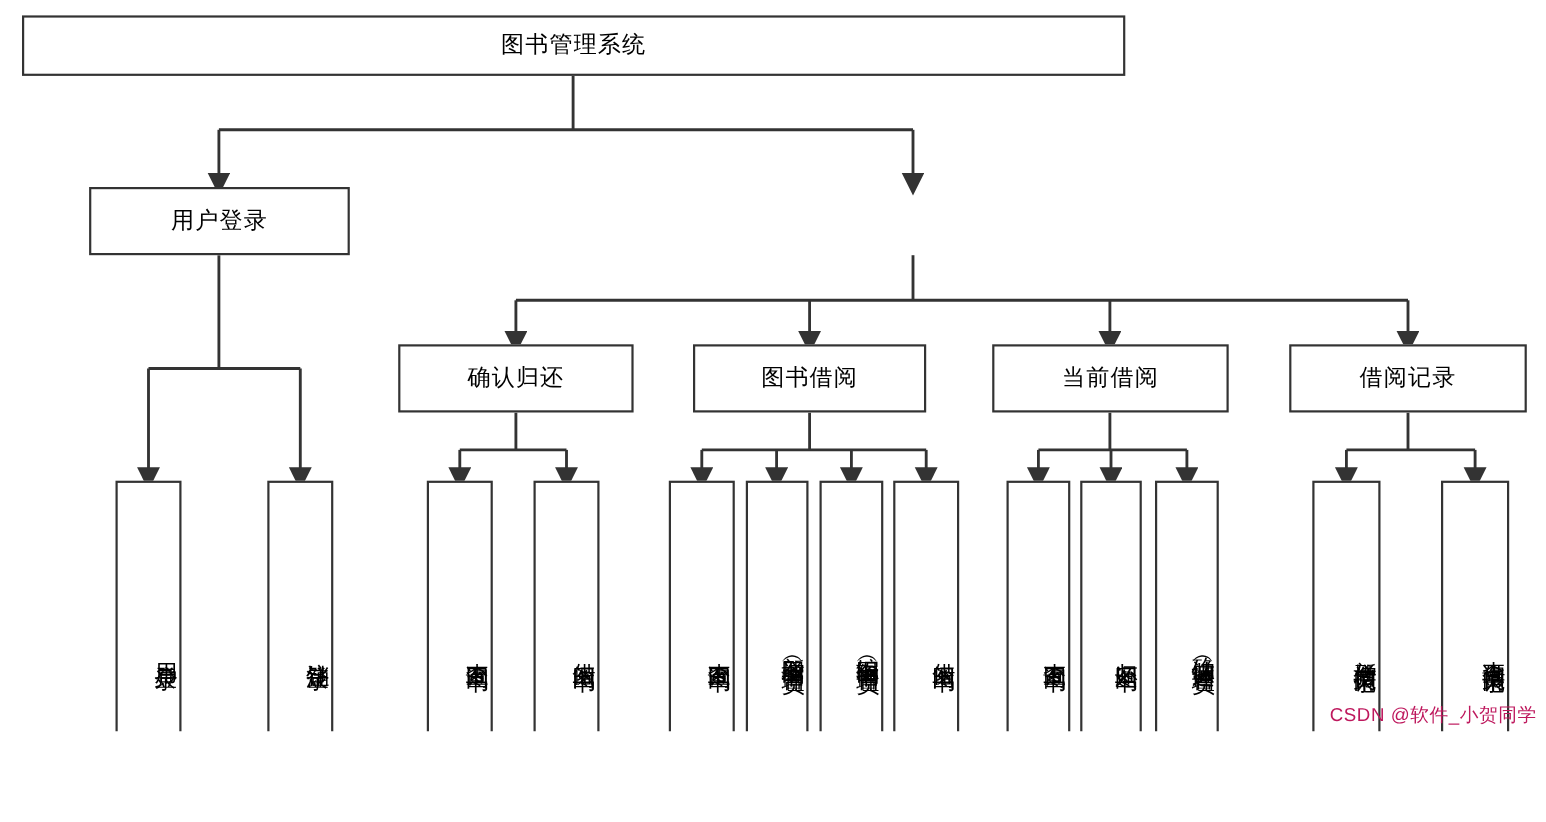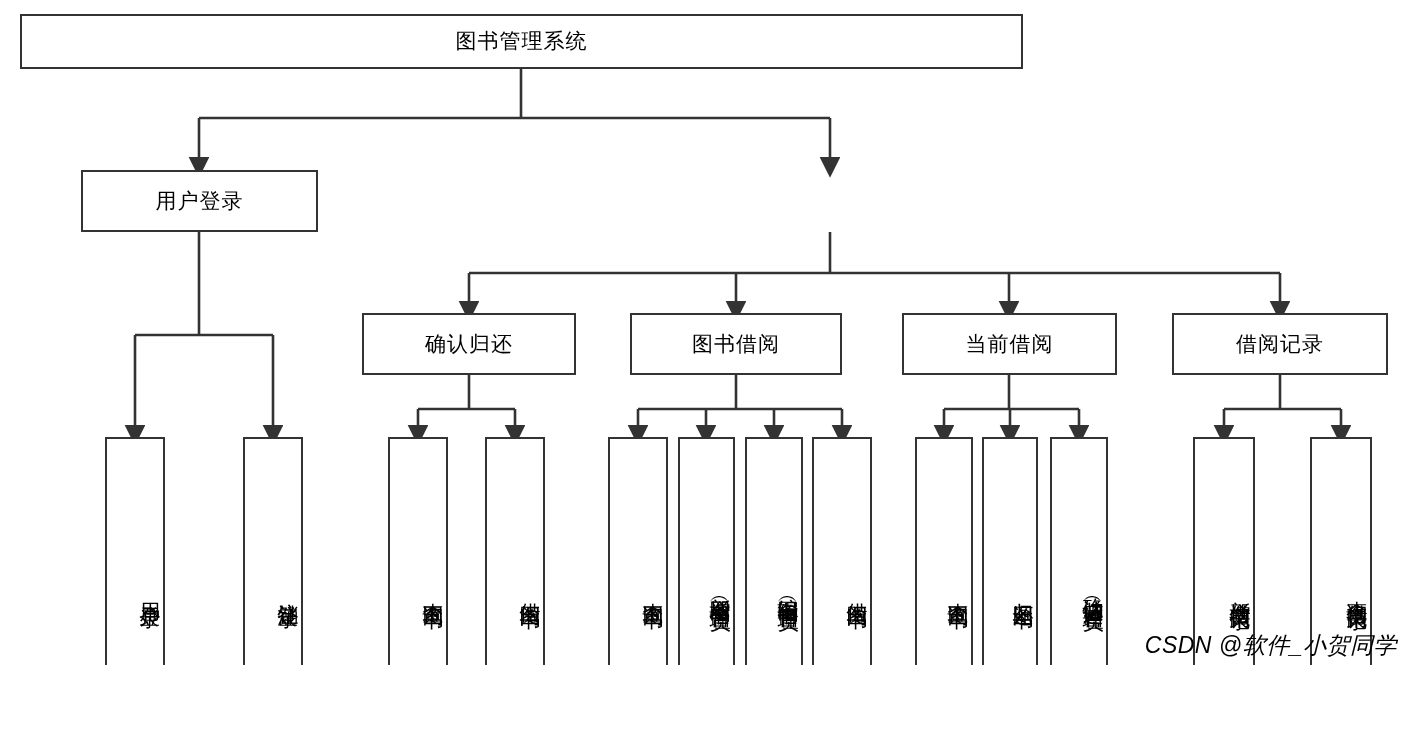--- a/index.html
+++ b/index.html
@@ -53,25 +53,24 @@
     writing-mode: vertical-rl;
     text-orientation: upright;
     white-space: normal;
     text-align: left;
     letter-spacing: 2px;
   }
   #watermark {
     position: absolute;
     right: 8px;
     bottom: 4px;
-    font-size: 23px;
-    color: #000000;
+    font-size: 17px;
+    color: #be185d;
     letter-spacing: 0.5px;
     white-space: nowrap;
-    font-style: italic;
   }
 </style>
 </head>
 <body>
 
 <div id="canvas">
 
   <svg id="wires" viewBox="0 0 1405 747" width="1405" height="747" xmlns="http://www.w3.org/2000/svg">
     <defs>
       <marker id="arrow" markerWidth="12" markerHeight="12" refX="1.2" refY="4" orient="auto" markerUnits="strokeWidth">

